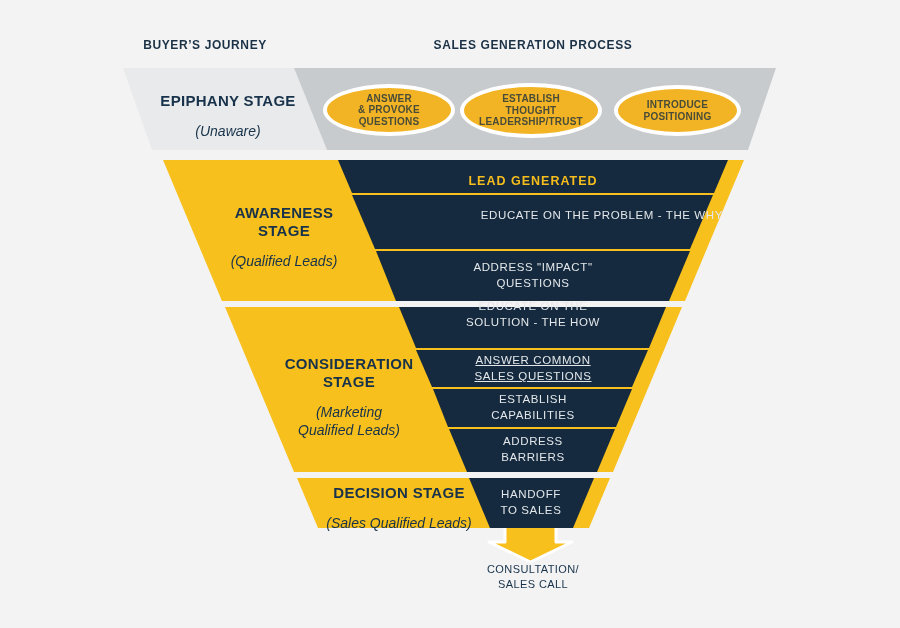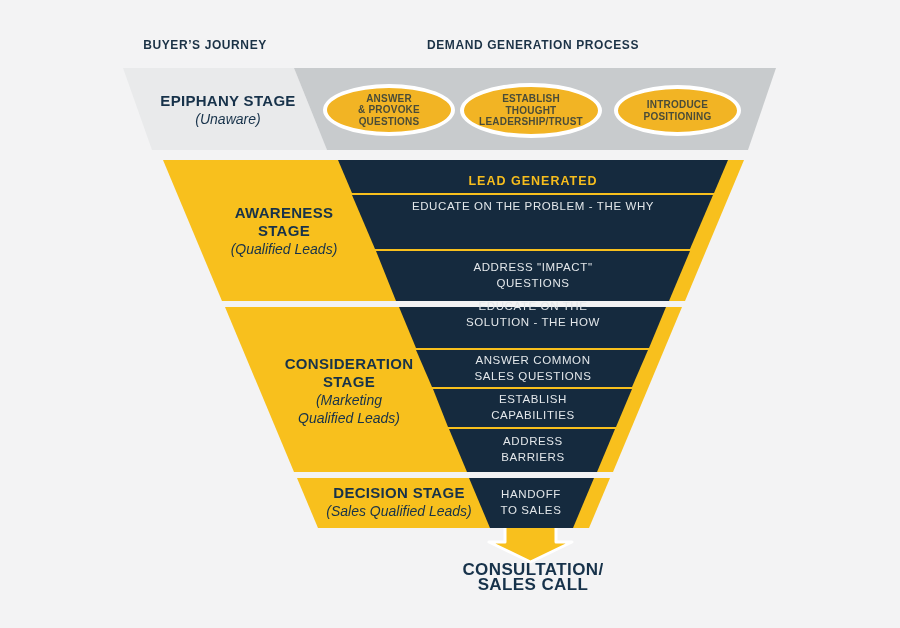--- a/index.html
+++ b/index.html
@@ -11,41 +11,41 @@
     overflow:hidden;
   }
   .stage-canvas{position:absolute;left:0;top:0;width:900px;height:628px;}
   .txt{position:absolute;transform:translateX(-50%);text-align:center;}
   .prelines{white-space:pre-line;}
   .hdr{
     font-size:12px;font-weight:800;color:#1b3246;
     letter-spacing:.6px;white-space:nowrap;
   }
   .stage-title{font-size:15px;font-weight:800;color:#17324a;line-height:18px;letter-spacing:.3px;}
-  .stage-sub{font-size:14px;font-style:italic;color:#17324a;line-height:18px;font-weight:500;}
+  .stage-sub{font-size:14px;font-style:italic;color:#17324a;line-height:18px;font-weight:500;margin-top:12px;}
   .bubble{
     position:absolute;border-radius:50%;
     background:#f2b424;border:4px solid #ffffff;
     display:flex;align-items:center;justify-content:center;
     box-sizing:border-box;
   }
   .bubble-label{
     font-size:10px;line-height:11.5px;font-weight:700;color:#4a4c38;
     letter-spacing:.2px;text-align:center;white-space:pre-line;
   }
   .navy-txt{
     font-size:11.5px;line-height:16px;color:#e3e7ea;
     letter-spacing:.6px;font-weight:500;
   }
   .navy-txt .it{font-style:italic;}
   .lead-gen{
     font-size:12.5px;font-weight:800;color:#f6bd1d;letter-spacing:1px;white-space:nowrap;text-align:center;
   }
   .outcome-label{
-    font-size:17px;font-weight:700;color:#17324a;line-height:15px;letter-spacing:.4px;
+    font-size:11px;font-weight:400;color:#17324a;line-height:15px;letter-spacing:.4px;
   }
 </style>
 </head>
 <body>
 
 <svg class="stage-canvas" viewBox="0 0 900 628">
 
   <polygon points="123,68 294,68 327,150 152,150" fill="#e9eaeb"></polygon>
   <polygon points="294,68 776,68 748,150 327,150" fill="#c8cbcd"></polygon>
 
@@ -61,21 +61,21 @@
 
   <polygon points="399,307 666,307 649,348 416,348" fill="#152a3e"></polygon>
   <polygon points="416,350 648,350 632,387 432,387" fill="#152a3e"></polygon>
   <polygon points="433,389 632,389 616,427 448,427" fill="#152a3e"></polygon>
   <polygon points="449,429 615,429 597,472 467,472" fill="#152a3e"></polygon>
 
   <polygon points="469,478 594,478 573,528 490,528" fill="#152a3e"></polygon>
 </svg>
 
 <div class="txt hdr" style="left:205px;top:38px;">BUYER’S JOURNEY</div>
-<div class="txt hdr" style="left:533px;top:38px;">DEMAND GENERATION PROCESS</div>
+<div class="txt hdr" style="left:533px;top:38px;">SALES GENERATION PROCESS</div>
 
 <div class="txt" style="left:228px;top:92px;">
   <div class="stage-title">EPIPHANY STAGE</div>
   <div class="stage-sub">(Unaware)</div>
 </div>
 
 <div class="bubble" style="left:323px;top:84px;width:132px;height:52px;">
   <div class="bubble-label">ANSWER
 &amp; PROVOKE
 QUESTIONS</div>
@@ -90,36 +90,36 @@
 POSITIONING</div>
 </div>
 
 <div class="txt" style="left:284px;top:204px;">
   <div class="stage-title prelines">AWARENESS
 STAGE</div>
   <div class="stage-sub">(Qualified Leads)</div>
 </div>
 
 <div class="txt lead-gen" style="left:533px;top:174px;">LEAD GENERATED</div>
-<div class="txt navy-txt" style="left:533px;top:198px;width:380px;">
+<div class="txt navy-txt" style="left:533px;top:207px;width:380px;text-align:right;">
   <div>EDUCATE ON THE PROBLEM - THE WHY</div>
 </div>
 <div class="txt navy-txt prelines" style="left:533px;top:259px;">ADDRESS "IMPACT"
 QUESTIONS</div>
 
 <div class="txt" style="left:349px;top:355px;">
   <div class="stage-title prelines">CONSIDERATION
 STAGE</div>
   <div class="stage-sub prelines">(Marketing
 Qualified Leads)</div>
 </div>
 
 <div class="txt navy-txt prelines" style="left:533px;top:298px;">EDUCATE ON THE
 SOLUTION - THE HOW</div>
-<div class="txt navy-txt prelines" style="left:533px;top:352px;">ANSWER COMMON
+<div class="txt navy-txt prelines" style="left:533px;top:352px;text-decoration:underline;">ANSWER COMMON
 SALES QUESTIONS</div>
 <div class="txt navy-txt prelines" style="left:533px;top:391px;">ESTABLISH
 CAPABILITIES</div>
 <div class="txt navy-txt prelines" style="left:533px;top:433px;">ADDRESS
 BARRIERS</div>
 
 <div class="txt" style="left:399px;top:484px;">
   <div class="stage-title" style="white-space:nowrap;">DECISION STAGE</div>
   <div class="stage-sub" style="white-space:nowrap;">(Sales Qualified Leads)</div>
 </div>

